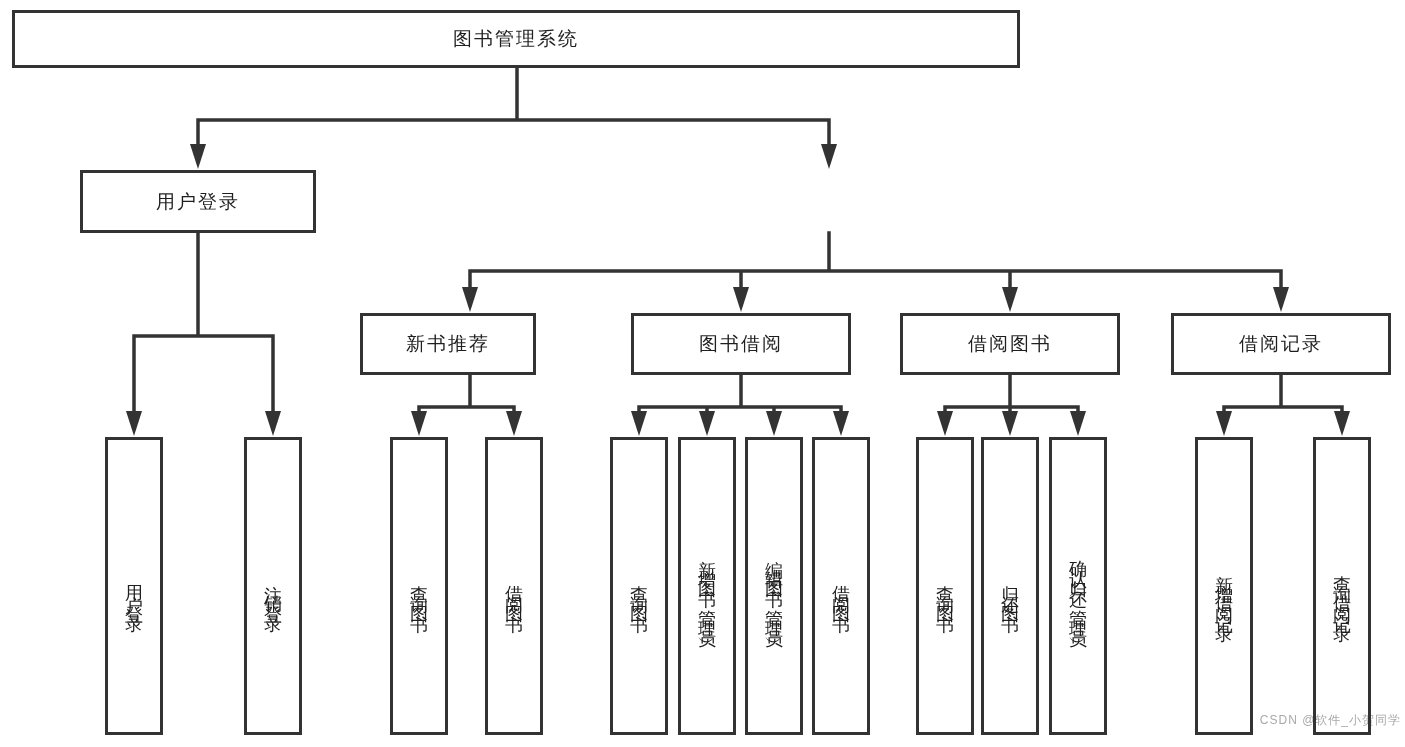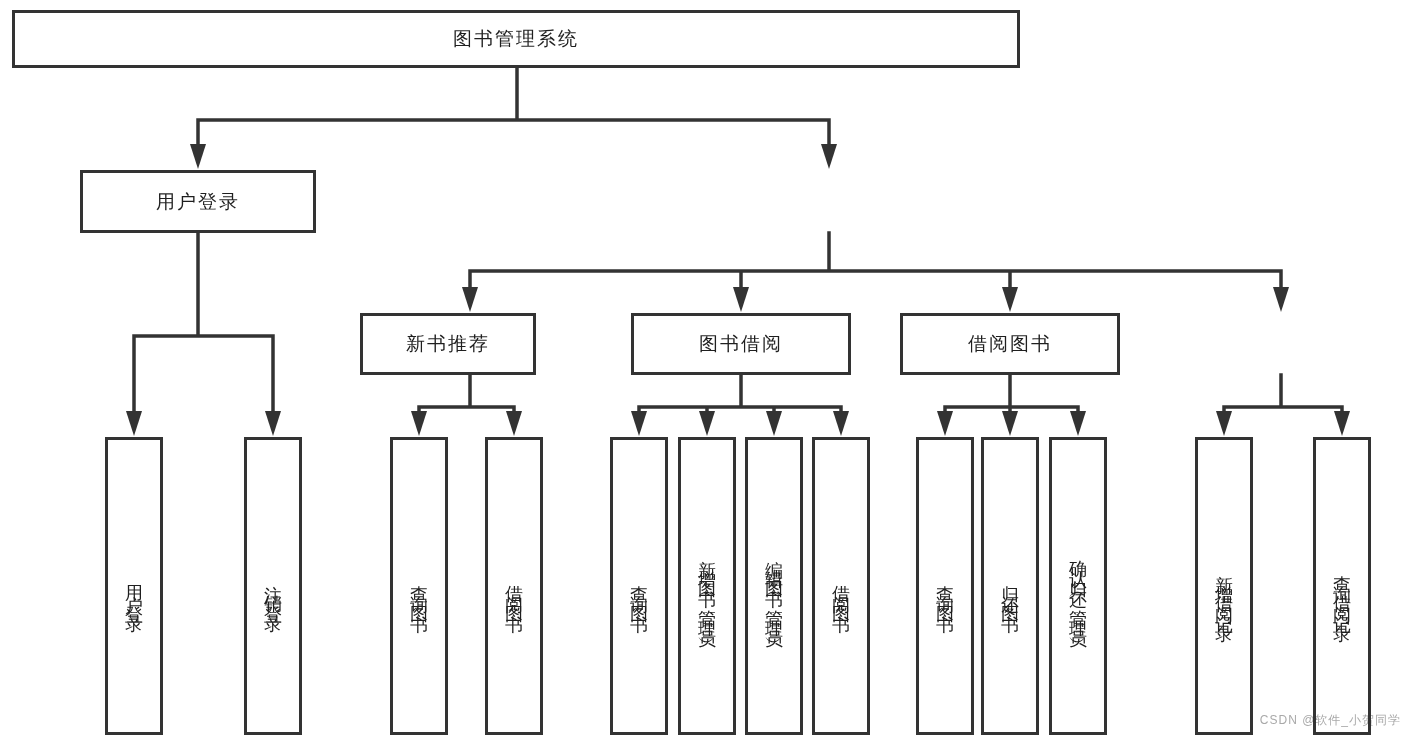--- a/index.html
+++ b/index.html
@@ -95,20 +95,23 @@
 
   <div class="box" style="left:360px;top:313px;width:176px;height:62px;">
     <span class="h-label">新书推荐</span>
   </div>
   <div class="box" style="left:631px;top:313px;width:220px;height:62px;">
     <span class="h-label">图书借阅</span>
   </div>
   <div class="box" style="left:900px;top:313px;width:220px;height:62px;">
     <span class="h-label">借阅图书</span>
   </div>
+  <div class="box" style="left:1171px;top:313px;width:220px;height:62px;">
+    <span class="h-label">借阅记录</span>
+  </div>
 
   <div class="box leaf" style="left:105px;top:437px;width:58px;height:298px;">
     <span class="v-label">用户登录</span>
   </div>
   <div class="box leaf" style="left:244px;top:437px;width:58px;height:298px;">
     <span class="v-label">注销登录</span>
   </div>
 
   <div class="box leaf" style="left:390px;top:437px;width:58px;height:298px;">
     <span class="v-label">查询图书</span>

